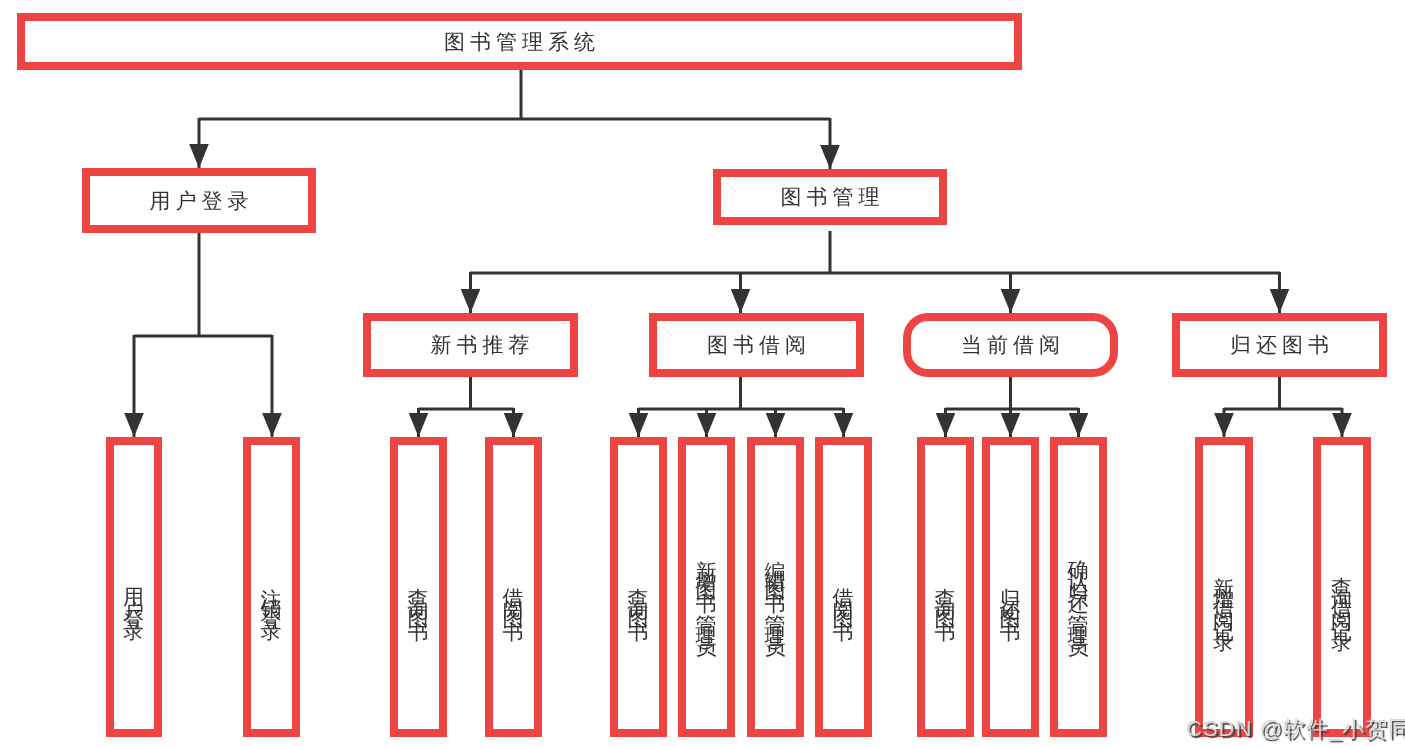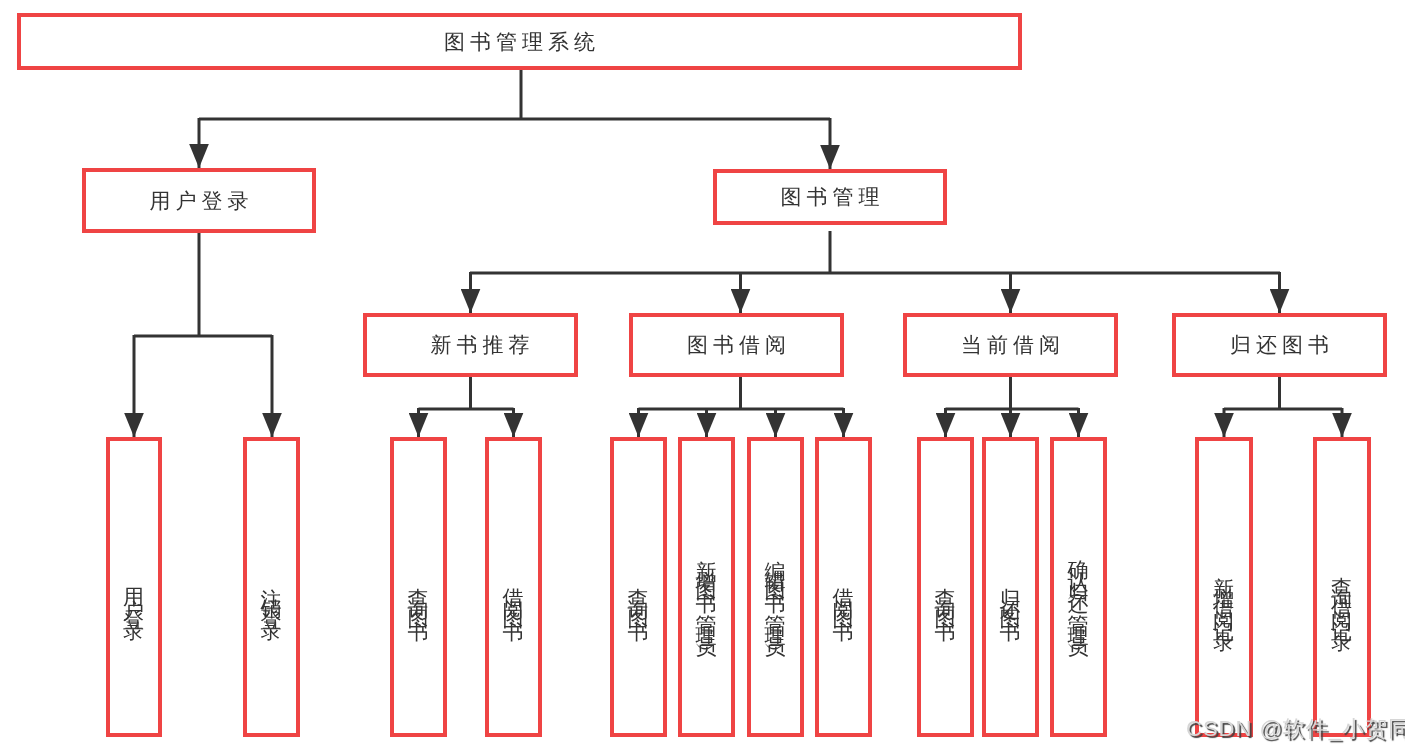--- a/index.html
+++ b/index.html
@@ -17,40 +17,40 @@
   }
   .wires {
     position: absolute;
     left: 0;
     top: 0;
     pointer-events: none;
   }
   .box {
     position: absolute;
     box-sizing: border-box;
-    border: 4px solid #ef4444;
+    border: 8px solid #ef4444;
     background: #ffffff;
     color: #333333;
     display: flex;
     align-items: center;
     justify-content: center;
   }
   .hbox {
     font-size: 21px;
     letter-spacing: 5px;
     padding-left: 5px; 
     white-space: nowrap;
   }
   .root  { left: 17px;  top: 13px;  width: 1005px; height: 57px; }
   .lvl2a { left: 82px;  top: 168px; width: 234px;  height: 65px; }
   .lvl2b { left: 713px; top: 169px; width: 234px;  height: 56px; }
   .lvl3  { top: 313px; width: 215px; height: 64px; }
   .l3a { left: 363px; padding-left: 24px; }
-  .l3b { left: 629px; }
-  .l3c { left: 903px; }
+  .l3b { left: 649px; }
+  .l3c { left: 903px; border-radius: 25px; }
   .l3d { left: 1172px; }
   .vbox { top: 437px; width: 57px; height: 300px; }
   .vlabel {
     writing-mode: vertical-rl;
     text-orientation: mixed;
     font-size: 21px;
     line-height: 1.1;
     letter-spacing: 11px;
     margin-top: 11px; 
     color: #333333;

